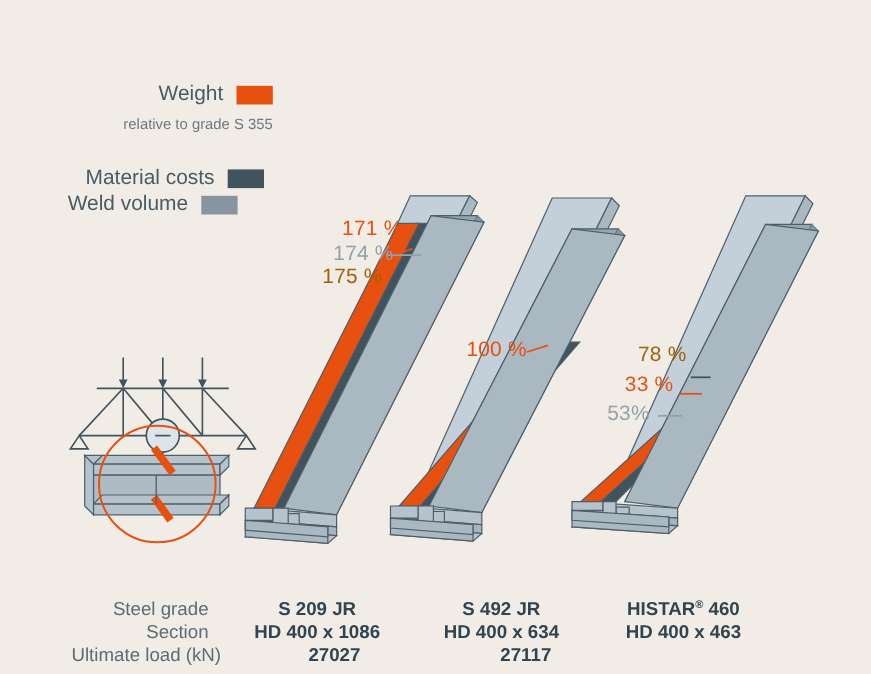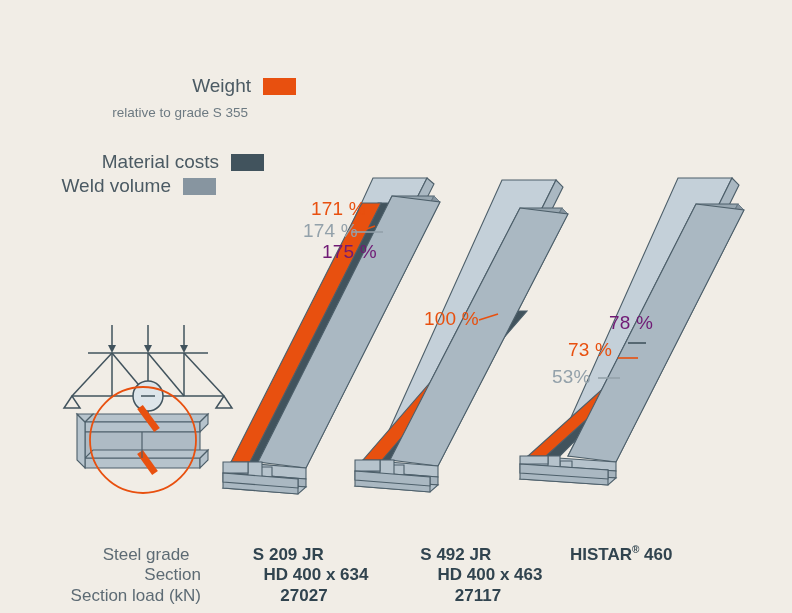--- a/index.html
+++ b/index.html
@@ -18,29 +18,29 @@
   .legend-row{display:flex;align-items:center;justify-content:flex-end;gap:12px;}
   .legend-label{
     color:#4b5a63;font-size:19px;line-height:24px;white-space:nowrap;
   }
   .legend-sub{
     color:#6d7a82;font-size:13.5px;text-align:right;padding-right:57px;
     margin-top:2px;white-space:nowrap;
   }
   .swatch{width:33px;height:17px;flex:0 0 33px;}
 
-  .lg-weight{position:absolute;left:0;top:74px;width:296px;}
+  .lg-weight{position:absolute;left:0;top:74px;width:248px;}
   .lg-sub{position:absolute;left:0;top:103px;width:248px;}
-  .lg-mat{position:absolute;left:0;top:150px;width:264px;}
+  .lg-mat{position:absolute;left:0;top:150px;width:240px;}
   .lg-weld{position:absolute;left:0;top:174px;width:216px;}
 
   
   .plabel{position:absolute;font-size:19px;white-space:nowrap;letter-spacing:0.2px;}
   .p-orange{color:#e8500f;}
-  .p-dark{color:#701a75;margin-left:29px;}
+  .p-dark{color:#a16207;}
   .p-gray{color:#93a1aa;}
 
   
   .table{position:absolute;left:0;top:500px;width:692px;}
   .trow{display:flex;align-items:baseline;height:21px;}
   .th{
     width:215px;text-align:right;color:#5d6b74;font-size:17px;
     padding-right:14px;box-sizing:border-box;
   }
   .td{
@@ -237,38 +237,39 @@
     </div>
   </div>
 
   <div class="plabel p-orange" style="left:311px;top:198px;">171 %</div>
   <div class="plabel p-gray" style="left:303px;top:220px;">174 %</div>
   <div class="plabel p-dark" style="left:293px;top:241px;">175 %</div>
 
   <div class="plabel p-orange" style="left:424px;top:308px;">100 %</div>
 
   <div class="plabel p-dark" style="left:580px;top:312px;">78 %</div>
-  <div class="plabel p-orange" style="left:568px;top:339px;">73 %</div>
+  <div class="plabel p-orange" style="left:568px;top:339px;">33 %</div>
   <div class="plabel p-gray" style="left:552px;top:366px;">53%</div>
 
   <div class="table">
 
     <div class="trow">
       <div class="th">Steel grade</div>
       <div class="td c1">S 209 JR</div>
       <div class="td c2">S 492 JR</div>
       <div class="td c3"><span>HISTAR<sup class="reg">®</sup> 460</span></div>
     </div>
 
     <div class="trow">
       <div class="th">Section</div>
+      <div class="td c1">HD 400 x 1086</div>
       <div class="td c2">HD 400 x 634</div>
       <div class="td c3">HD 400 x 463</div>
     </div>
 
     <div class="trow">
-      <div class="th">Section load (kN)</div>
+      <div class="th">Ultimate load (kN)</div>
       <div class="td c1">27027</div>
       <div class="td c3">27117</div>
     </div>
   </div>
 
 </div>
 
 </body></html>

